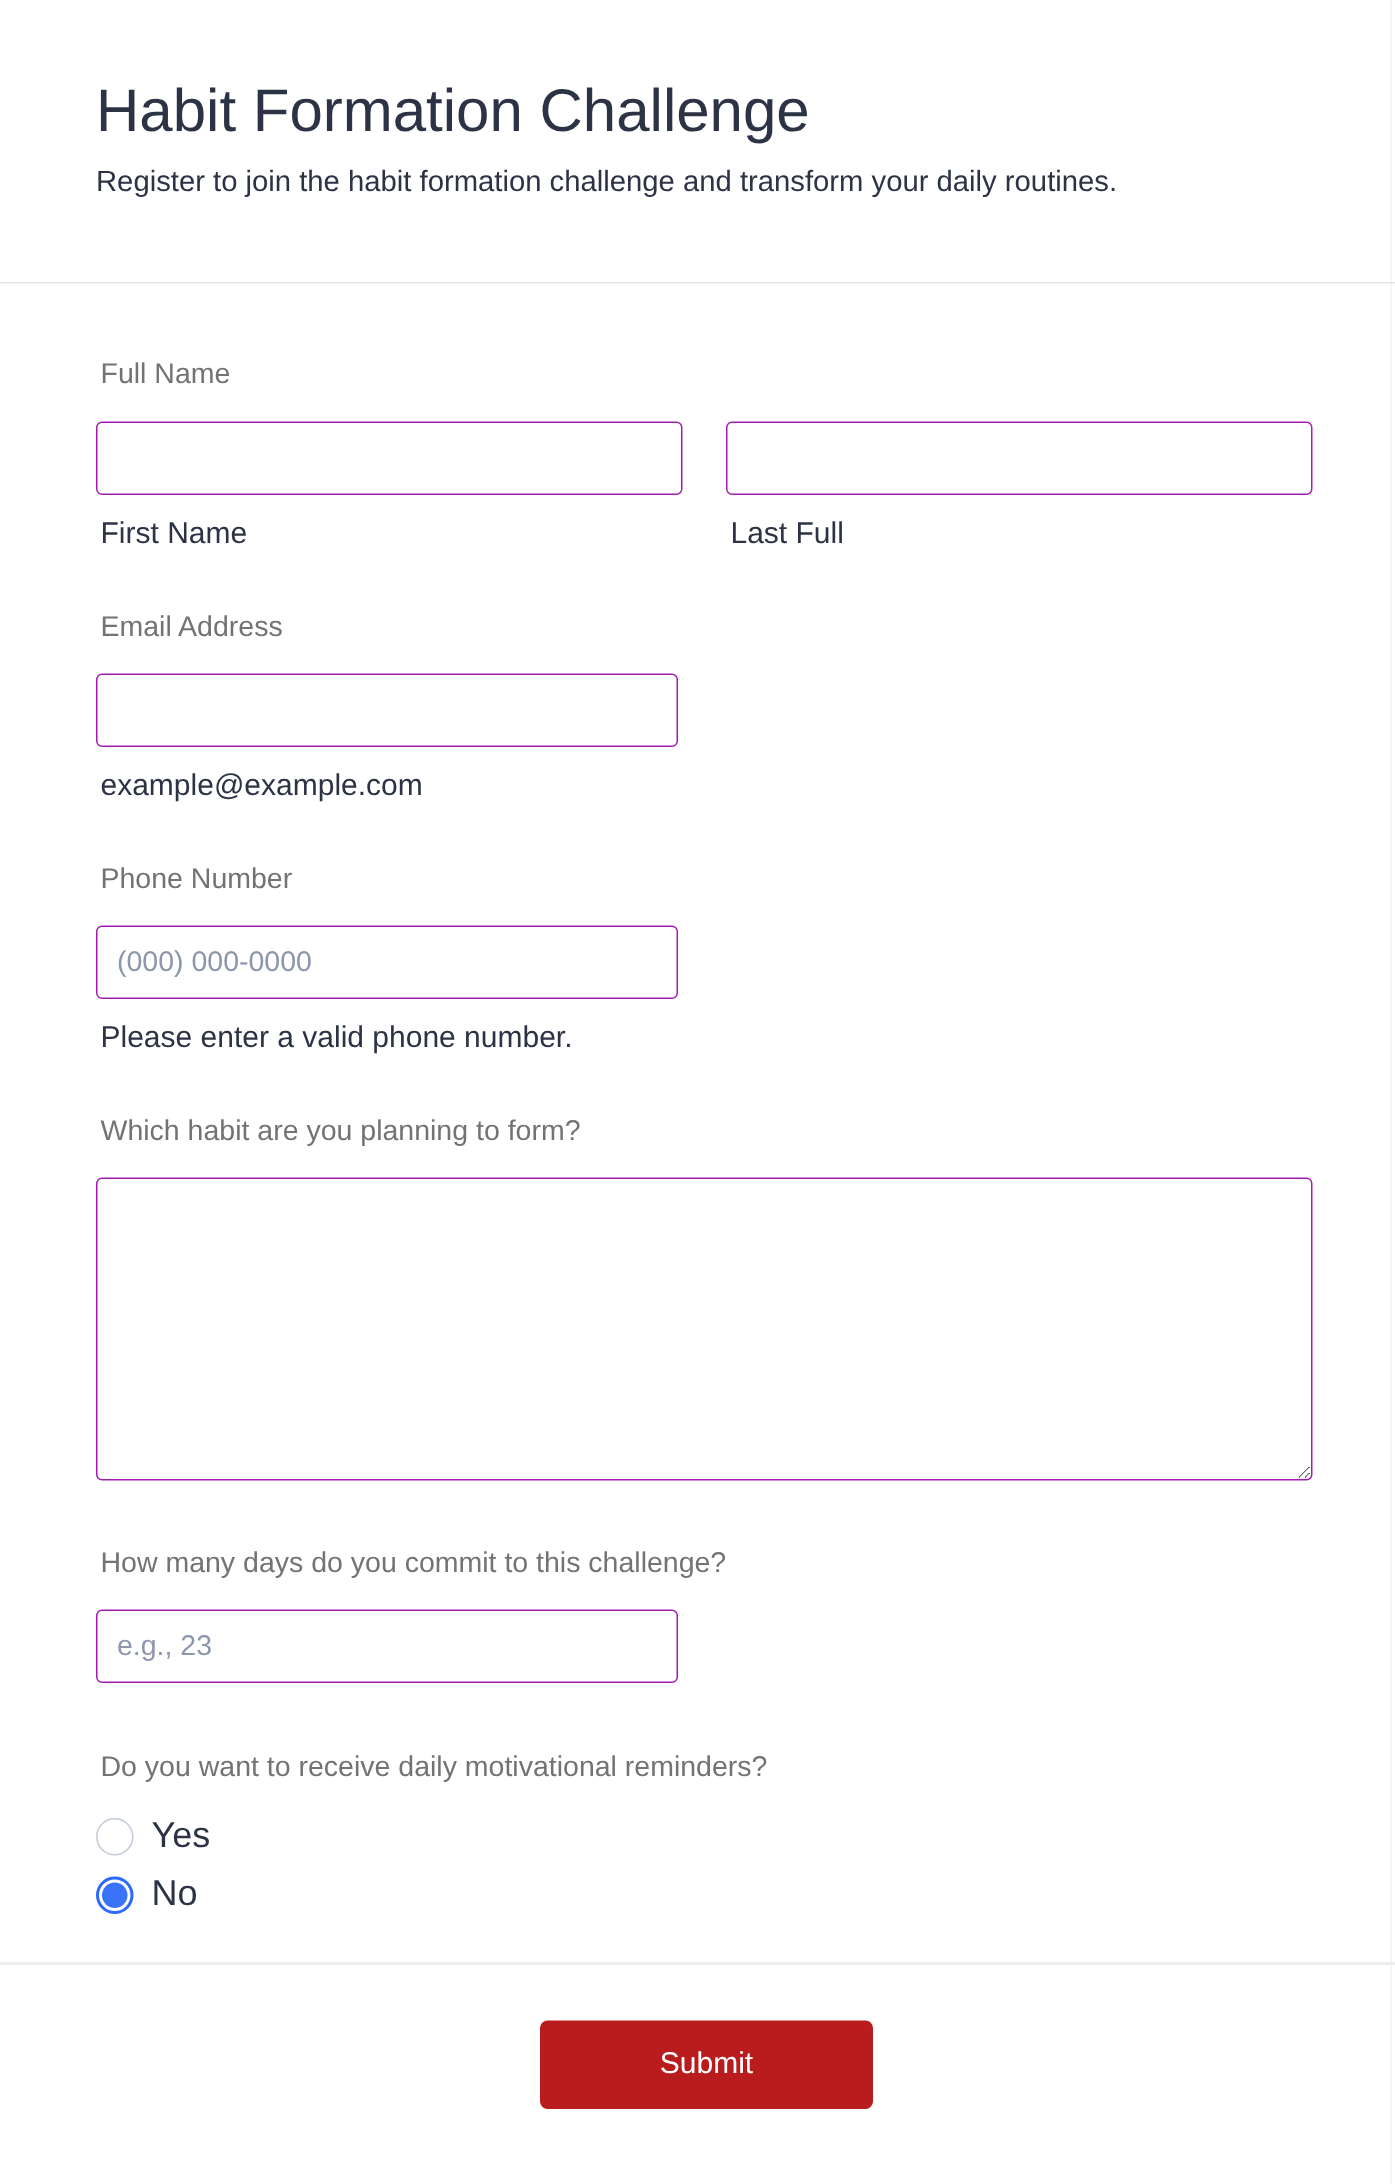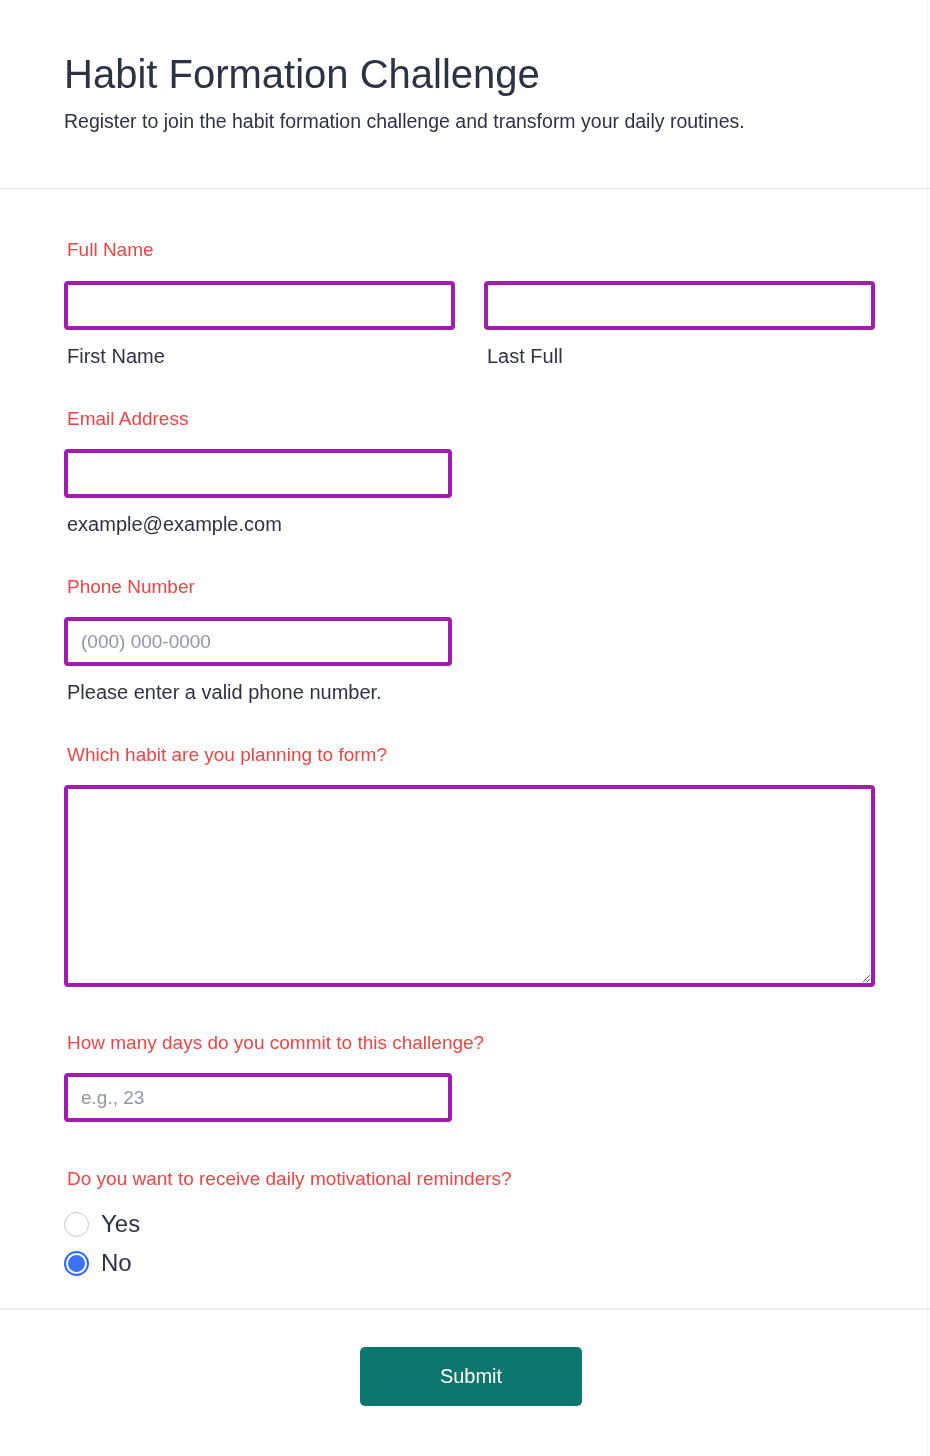--- a/index.html
+++ b/index.html
@@ -2,32 +2,32 @@
 <html><head>
   <meta charset="utf-8">
   <style>
     * { box-sizing: border-box; margin: 0; padding: 0; }
     html, body { width: 930px; height: 1456px; background: #ffffff; overflow: hidden; }
     body { font-family: "Liberation Sans", "DejaVu Sans", sans-serif; color: #2c3345; position: relative; }
     .frame { position: absolute; left: 0; top: 0; width: 928px; height: 1456px; border-right: 1px solid #f3f3f6; }
     .header { position: absolute; left: 0; top: 0; width: 930px; height: 189px; border-bottom: 1px solid #e3e3ea; }
     .title { position: absolute; left: 64px; top: 52px; font-size: 40px; font-weight: 400; color: #2c3345; letter-spacing: 0px; white-space: nowrap; }
     .subtitle { position: absolute; left: 64px; top: 110px; font-size: 19.5px; color: #2c3345; white-space: nowrap; }
-    .label { position: absolute; left: 67px; font-size: 19px; color: #ef4444; white-space: nowrap; }
+    .label { position: absolute; left: 67px; font-size: 19px; color: #737373; white-space: nowrap; }
     .sublabel { position: absolute; font-size: 20px; color: #2c3345; white-space: nowrap; }
-    .input { position: absolute; height: 49px; border: 4px solid #a21caf; border-radius: 4px; background: #fff; padding: 0 13px; font-size: 19px; color: #6d28d9; line-height: 47px; font-family: "Liberation Sans", sans-serif; outline: none; }
+    .input { position: absolute; height: 49px; border: 1px solid #a21caf; border-radius: 4px; background: #fff; padding: 0 13px; font-size: 19px; color: #6d28d9; line-height: 47px; font-family: "Liberation Sans", sans-serif; outline: none; }
     .input::placeholder { color: #8d97ab; }
     textarea.input { line-height: normal; padding: 10px 13px; resize: both; }
     .radio-row { position: absolute; left: 64px; display: flex; align-items: center; }
     .radio { width: 25px; height: 25px; border-radius: 50%; border: 1px solid #c3cad8; background: #fff; position: relative; }
     .radio.checked { border: 2px solid #2e69ff; }
     .radio.checked::after { content: ""; position: absolute; left: 2px; top: 2px; width: 17px; height: 17px; border-radius: 50%; background: #3b73f8; }
     .radio-label { margin-left: 12px; font-size: 24px; color: #2c3345; }
     .footer-line { position: absolute; left: 0; top: 1308px; width: 930px; height: 2px; background: #ececf1; }
-    .submit { position: absolute; left: 360px; top: 1347px; width: 222px; height: 59px; background: #0f766e; border: none; border-radius: 5px; color: #fff; font-size: 20px; font-family: "Liberation Sans", sans-serif; cursor: pointer; }
+    .submit { position: absolute; left: 360px; top: 1347px; width: 222px; height: 59px; background: #b91c1c; border: none; border-radius: 5px; color: #fff; font-size: 20px; font-family: "Liberation Sans", sans-serif; cursor: pointer; }
   </style>
 </head>
 <body>
 
 <div class="frame"></div>
 
 <div class="header">
   <h1 class="title">Habit Formation Challenge</h1>
   <p class="subtitle">Register to join the habit formation challenge and transform your daily routines.</p>
 </div>

